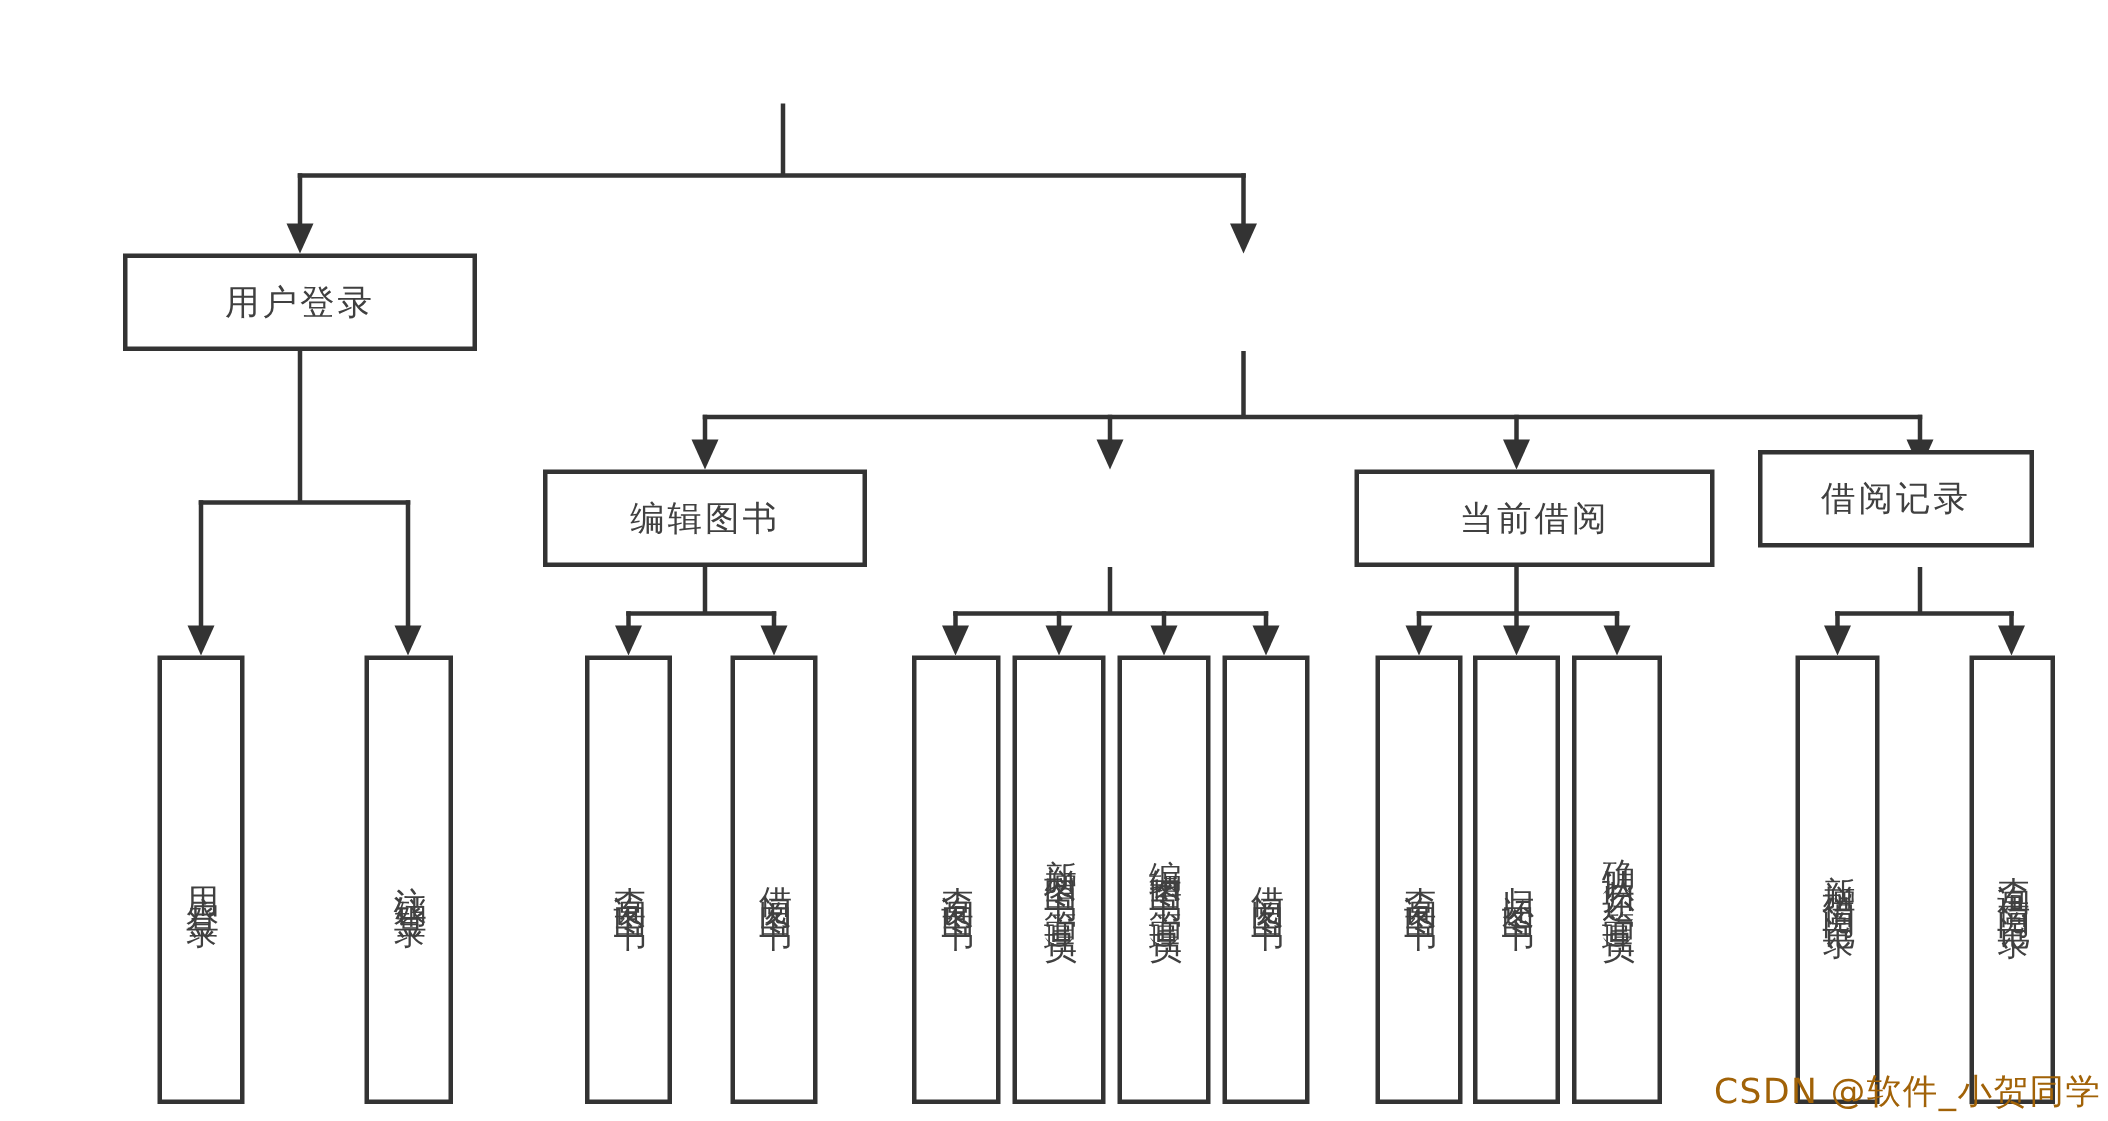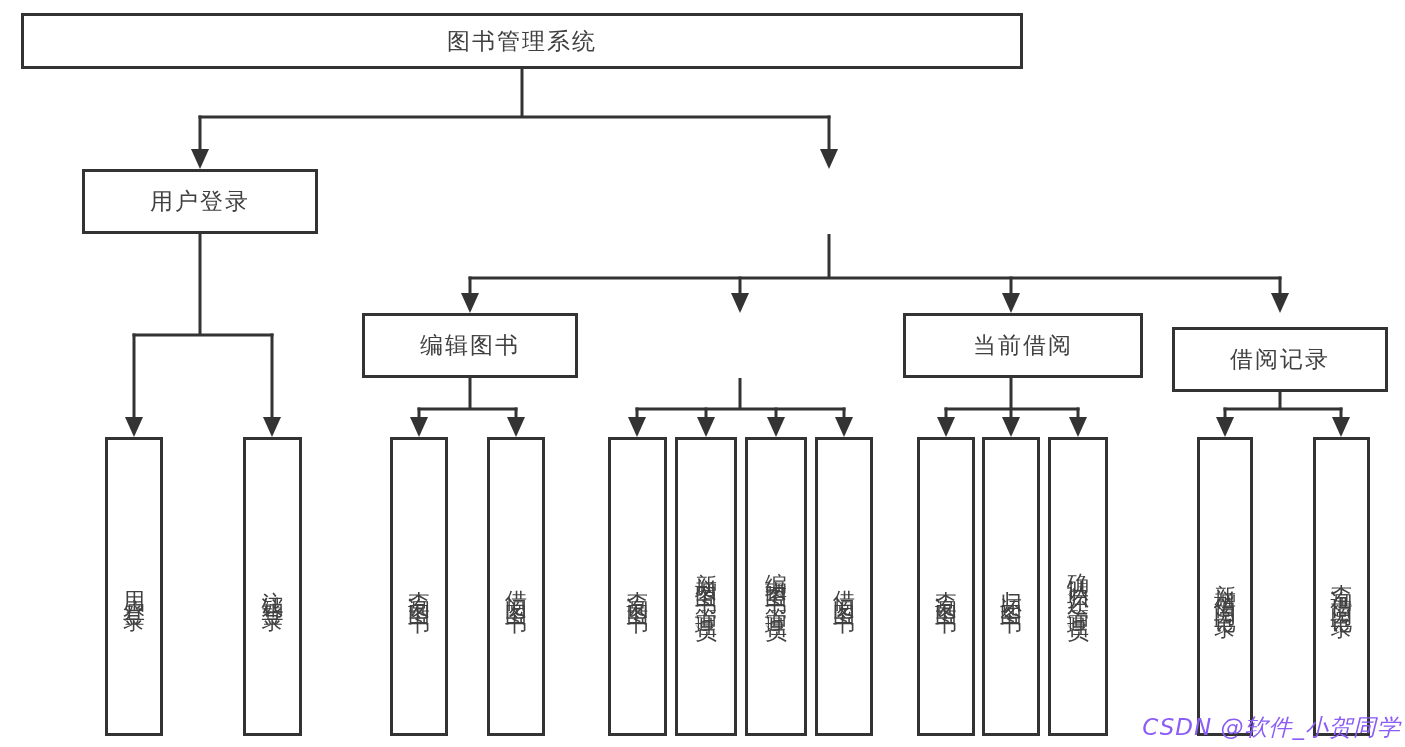--- a/index.html
+++ b/index.html
@@ -41,24 +41,23 @@
     line-height: 1;
     letter-spacing: 7px;
     text-align: center;
   }
   .watermark {
     position: absolute;
     right: 4px;
     bottom: 4px;
     z-index: 2;
     font-size: 23px;
-    color: #8b5cf6;
+    color: #a16207;
     letter-spacing: 1px;
     white-space: nowrap;
-    font-style: italic;
   }
 </style>
 </head>
 <body>
 
 <div class="stage">
 
   <svg class="connectors" width="1405" height="747" viewBox="0 0 1405 747" stroke="#333333" stroke-width="3" fill="none">
 
     <polyline points="522,69 522,117"></polyline>
@@ -114,27 +113,26 @@
     <polygon points="1069,417 1087,417 1078,437" fill="#333333" stroke="none"></polygon>
 
     <line x1="1280" y1="378" x2="1280" y2="409"></line>
     <polyline points="1223.5,409 1342.5,409"></polyline>
     <line x1="1225" y1="407.5" x2="1225" y2="420"></line>
     <line x1="1341" y1="407.5" x2="1341" y2="420"></line>
     <polygon points="1216,417 1234,417 1225,437" fill="#333333" stroke="none"></polygon>
     <polygon points="1332,417 1350,417 1341,437" fill="#333333" stroke="none"></polygon>
   </svg>
 
-  <div class="node hbox" style="left:21px; top:13px; width:1002px; height:56px;">图书管理系统</div>
 
   <div class="node hbox" style="left:82px; top:169px; width:236px; height:65px;">用户登录</div>
 
   <div class="node hbox" style="left:362px; top:313px; width:216px; height:65px;">编辑图书</div>
   <div class="node hbox" style="left:903px; top:313px; width:240px; height:65px;">当前借阅</div>
-  <div class="node hbox" style="left:1172px; top:327px; width:216px; height:65px;">借阅记录</div>
+  <div class="node hbox" style="left:1172px; top:300px; width:184px; height:65px;">借阅记录</div>
 
   <div class="node vbox" style="left:105px; width:58px;">用户登录</div>
   <div class="node vbox" style="left:243px; width:59px;">注销登录</div>
 
   <div class="node vbox" style="left:390px; width:58px;">查询图书</div>
   <div class="node vbox" style="left:487px; width:58px;">借阅图书</div>
 
   <div class="node vbox" style="left:608px; width:59px;">查询图书</div>
   <div class="node vbox" style="left:675px; width:62px;">新增图书（管理员）</div>
   <div class="node vbox" style="left:745px; width:62px;">编辑图书（管理员）</div>

